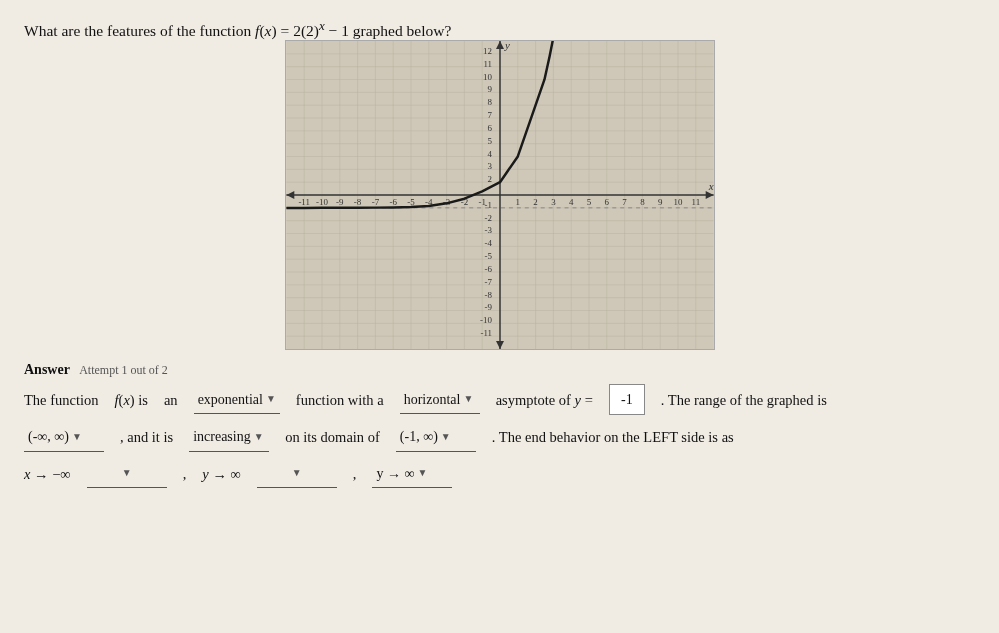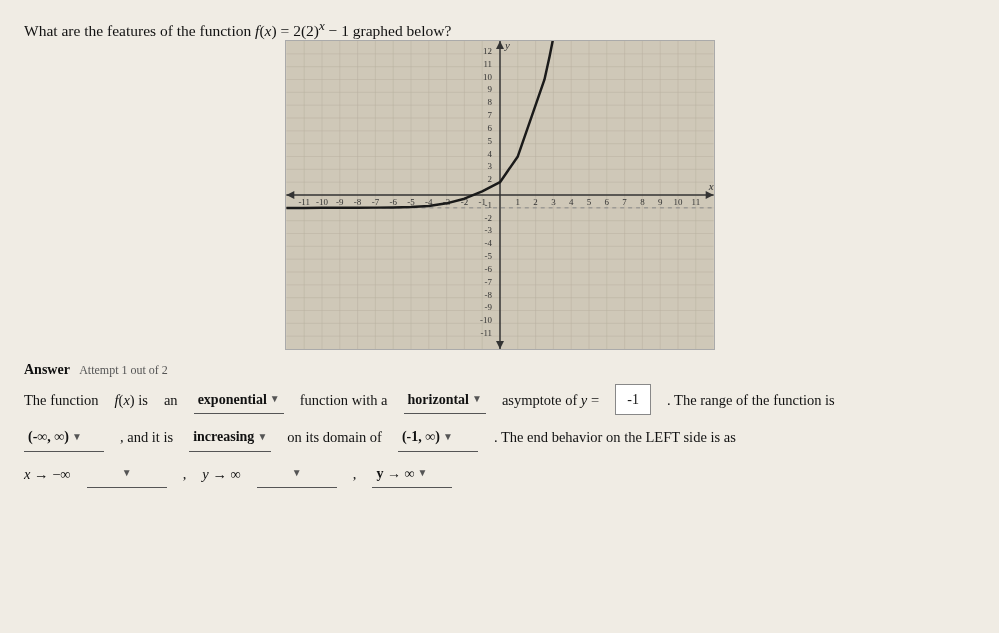--- a/index.html
+++ b/index.html
@@ -58,21 +58,20 @@
       display: inline-flex;
       align-items: center;
       border-bottom: 1px solid #555;
       padding: 1px 4px;
       min-width: 80px;
       background: transparent;
       cursor: pointer;
       font-size: 14px;
       gap: 3px;
       position: relative;
-      font-weight: bold;
     }
     .dropdown-text {
       font-size: 14px;
     }
     .dropdown-arrow {
       font-size: 10px;
       color: #555;
     }
     .input-box {
       display: inline-block;
@@ -271,21 +270,21 @@
       <span class="dropdown-text">exponential</span>
       <span class="dropdown-arrow">▼</span>
     </span>
     <span class="static-text">function with a</span>
     <span class="dropdown">
       <span class="dropdown-text">horizontal</span>
       <span class="dropdown-arrow">▼</span>
     </span>
     <span class="static-text">asymptote of  <em>y</em> =</span>
     <span class="input-box">-1</span>
-    <span class="static-text">. The range of the function is</span>
+    <span class="static-text">. The range of the graphed is</span>
   </div>
 
   <div class="sentence-row">
     <span class="dropdown">
       <span class="dropdown-text">(-∞, ∞)</span>
       <span class="dropdown-arrow">▼</span>
     </span>
     <span class="static-text">, and it is</span>
     <span class="dropdown">
       <span class="dropdown-text">increasing</span>

